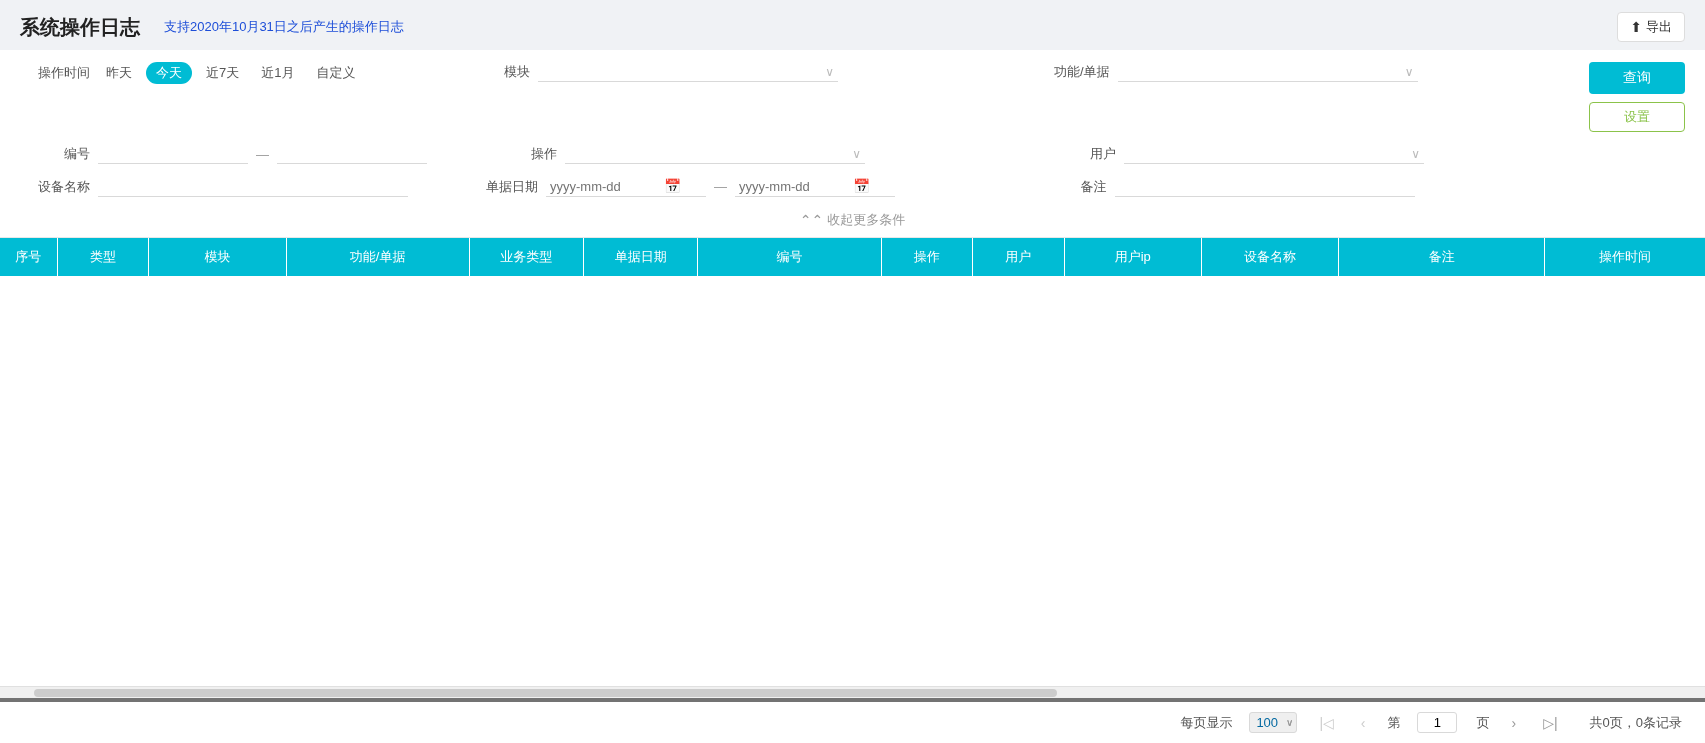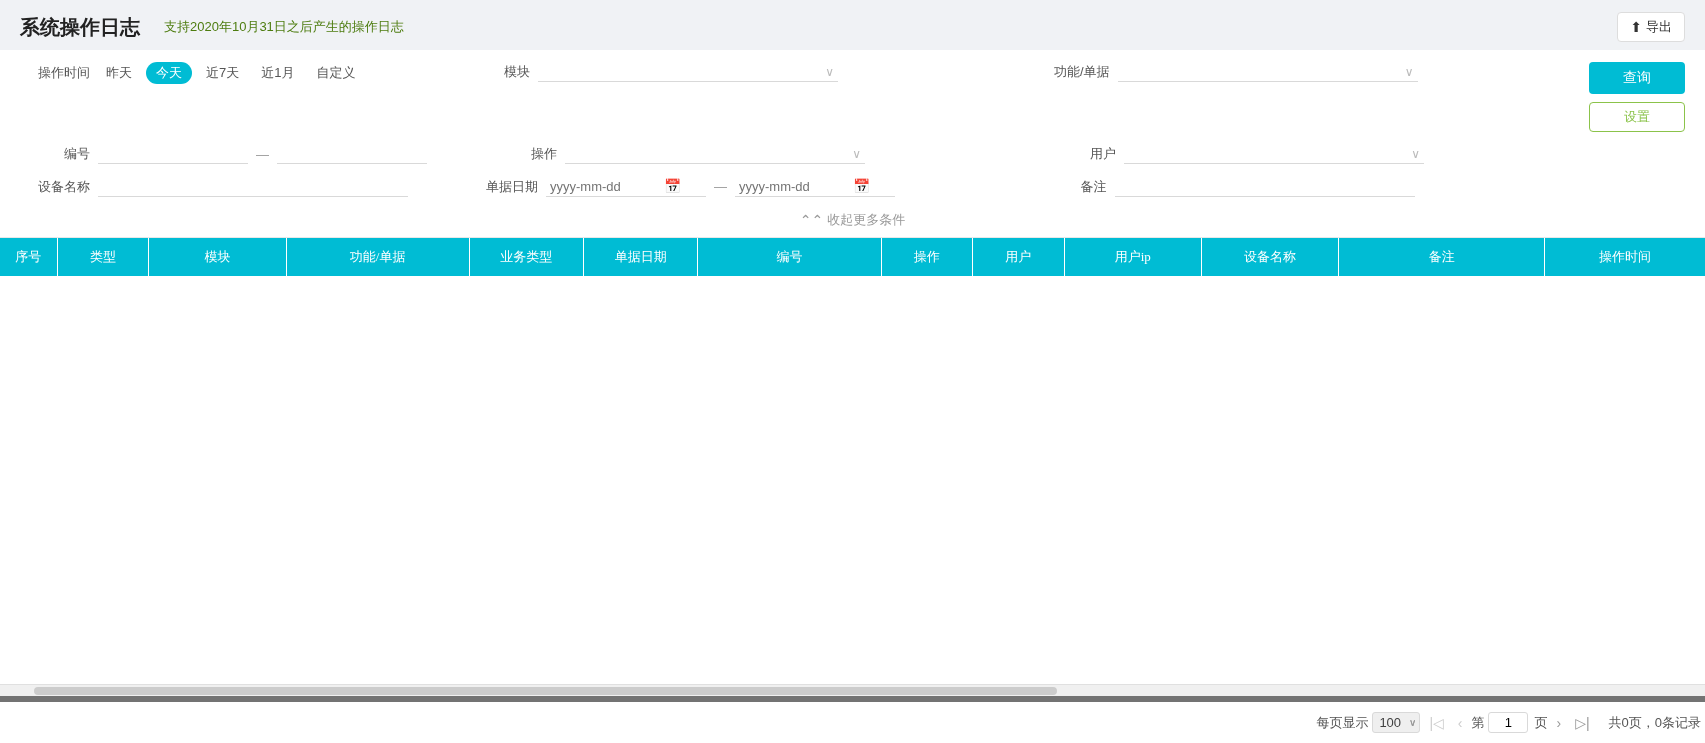--- a/index.html
+++ b/index.html
@@ -30,55 +30,55 @@
     .date-input-wrap input { border: none; outline: none; font-size: 13px; color: #bbb; width: 110px; background: transparent; }
     .calendar-icon { color: #bbb; font-size: 14px; cursor: pointer; }
 
     
     .collapse-row { display: flex; justify-content: center; align-items: center; padding: 6px 0 8px 0; }
     .collapse-btn { display: flex; align-items: center; gap: 4px; cursor: pointer; color: #999; font-size: 13px; border: none; background: none; }
 
     
     .table-container { background: #fff; flex: 1; overflow: hidden; display: flex; flex-direction: column; }
     .data-table { width: 100%; border-collapse: collapse; table-layout: fixed; }
-    .data-table thead tr { background: #00bcd4; font-family: Liberation Serif, serif; }
+    .data-table thead tr { background: #00bcd4; }
     .data-table thead th { color: #fff; font-size: 13px; font-weight: 500; padding: 10px 6px; text-align: center; border-right: 1px solid rgba(255,255,255,0.2); white-space: nowrap; overflow: hidden; text-overflow: ellipsis; }
     .data-table thead th:last-child { border-right: none; }
 
     
     .empty-area { flex: 1; min-height: 350px; background: #fff; }
 
     
     .scrollbar-area { height: 12px; background: #f0f0f0; border-top: 1px solid #e0e0e0; position: relative; overflow: hidden; }
     .scrollbar-thumb { height: 8px; background: #ccc; border-radius: 4px; width: 60%; position: absolute; top: 2px; left: 2%; }
 
     
-    .pagination-bar { display: flex; align-items: center; justify-content: flex-end; padding: 10px 4px; background: #fff; border-top: 6px solid #737373; gap: 4px; font-size: 13px; color: #555; }
+    .pagination-bar { display: flex; align-items: center; justify-content: flex-end; padding: 10px 23px; background: #fff; border-top: 4px solid #737373; gap: 17px; font-size: 13px; color: #555; }
     .per-page-label { }
-    .per-page-select { border: 1px solid #d9d9d9; border-radius: 3px; padding: 2px 6px; font-size: 13px; color: #404040; cursor: pointer; appearance: none; -webkit-appearance: none; padding-right: 18px; position: relative; }
+    .per-page-select { border: 1px solid #d9d9d9; border-radius: 3px; padding: 2px 6px; font-size: 13px; color: #0369a1; cursor: pointer; appearance: none; -webkit-appearance: none; padding-right: 18px; position: relative; }
     .per-page-wrapper { position: relative; display: inline-flex; align-items: center; }
     .per-page-wrapper::after { content: '∨'; position: absolute; right: 4px; font-size: 10px; color: #999; pointer-events: none; }
     .page-nav-btn { background: none; border: none; cursor: pointer; color: #999; font-size: 14px; padding: 2px 5px; }
     .page-nav-btn:disabled { color: #ccc; cursor: default; }
     .page-label { color: #555; }
     .page-input { border: 1px solid #d9d9d9; border-radius: 3px; width: 40px; text-align: center; padding: 2px 4px; font-size: 13px; }
     .page-unit { color: #555; margin-left: 2px; }
     .total-text { color: #555; margin-left: 10px; }
 
     .section-label { width: 70px; text-align: right; color: #555; font-size: 13px; flex-shrink: 0; margin-right: 8px; }
   </style>
 </head>
 <body>
 
 <div class="page-container">
 
   <div style="display:flex;align-items:center;justify-content:space-between;padding:12px 20px 8px 20px;background:#f0f2f5;">
     <div style="display:flex;align-items:center;gap:12px;">
       <span class="page-title">系统操作日志</span>
-      <span style="font-size:13px;color:#4d7c0f;">支持2020年10月31日之后产生的操作日志</span>
+      <span style="font-size:13px;color:#1d4ed8;">支持2020年10月31日之后产生的操作日志</span>
     </div>
     <button class="export-btn">
       <span style="font-size:14px;">⬆</span>
       <span>导出</span>
     </button>
   </div>
 
   <div style="background:#fff;padding:12px 20px 0 20px;border-bottom:1px solid #e8e8e8;">
 
     <div style="display:flex;align-items:flex-start;margin-bottom:12px;">

